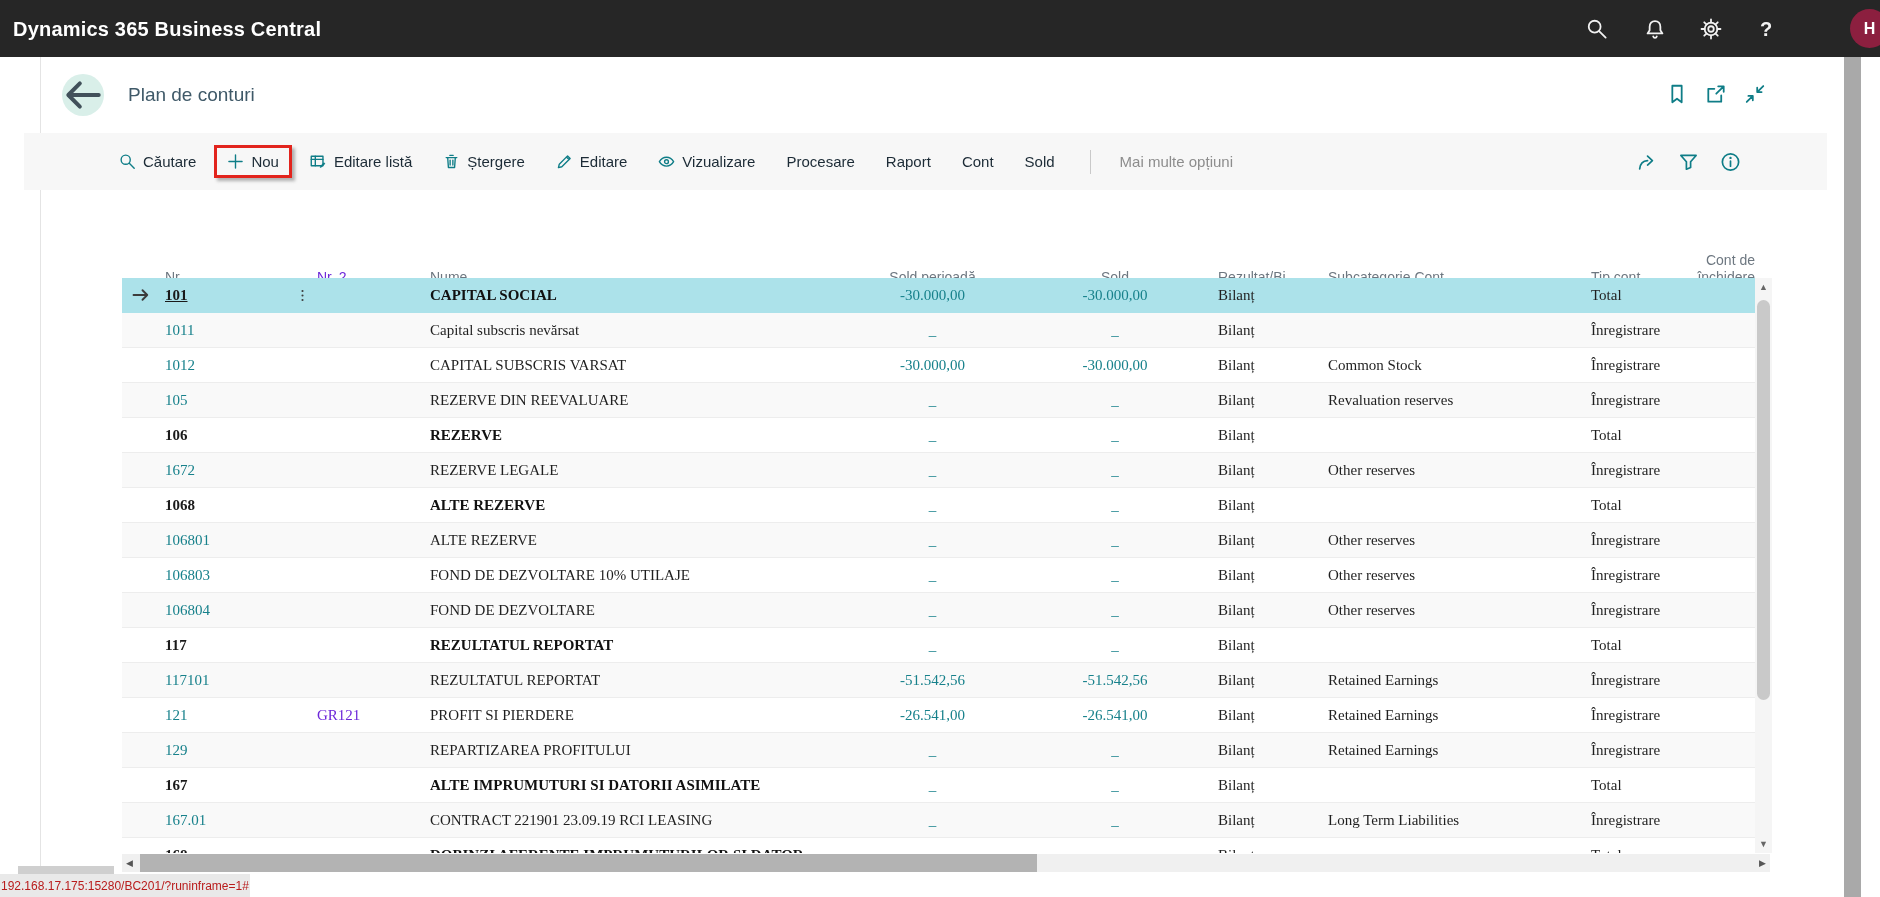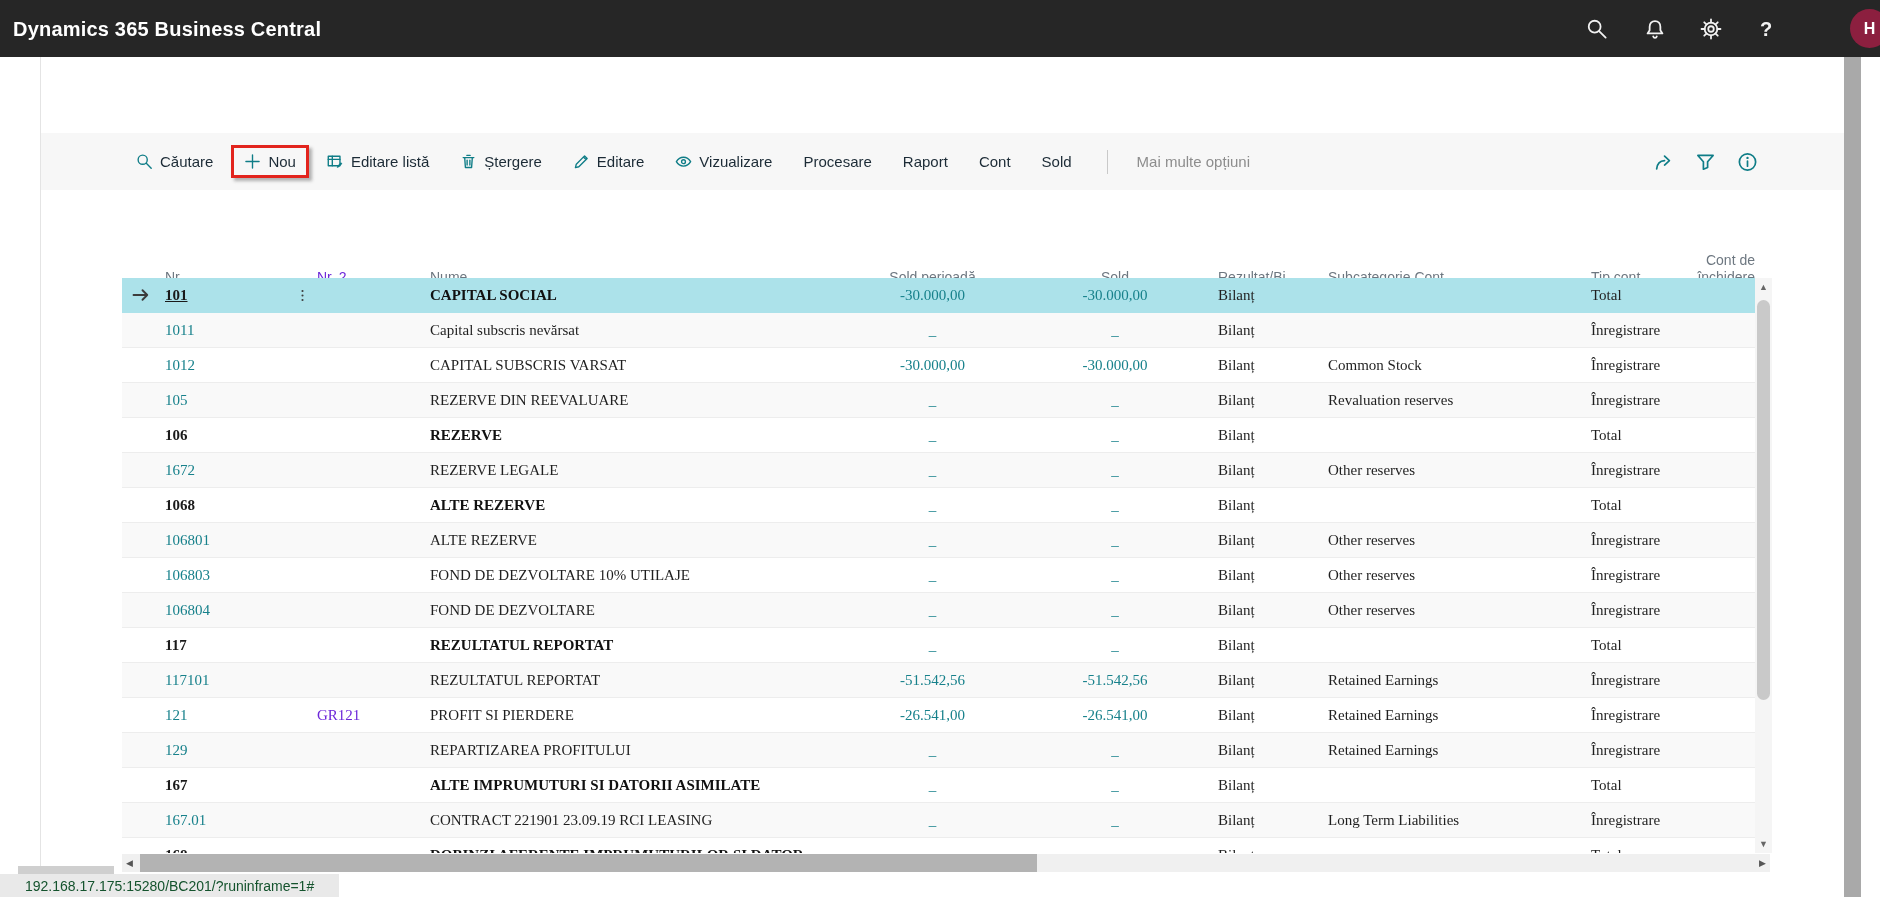--- a/index.html
+++ b/index.html
@@ -17,21 +17,21 @@
   .card-line{position:absolute;left:40px;top:57px;height:815px;width:1px;background:#e4e4e4;}
   .pageheader{position:absolute;left:41px;top:57px;width:1803px;height:76px;background:#fff;}
   .back-btn{position:absolute;left:21px;top:17px;width:42px;height:42px;border-radius:50%;background:#d9efe9;
             color:#41505a;display:flex;align-items:center;justify-content:center;cursor:pointer;}
   .back-btn svg{width:24px;height:24px;}
   .ph-title{position:absolute;left:87px;top:50%;transform:translateY(-50%);font-size:19px;color:#3f5968;}
   .ph-icons{position:absolute;right:78px;top:26px;display:flex;gap:17px;color:#0f7d87;}
   .ph-icons .ic{width:22px;height:22px;cursor:pointer;}
   .ic svg{width:100%;height:100%;display:block;}
   
-  .toolbar{position:absolute;left:41px;top:133px;width:1803px;height:57px;background:#f7f7f7;
+  .toolbar{position:absolute;left:24px;top:133px;width:1803px;height:57px;background:#f7f7f7;
            display:flex;align-items:center;padding-left:95px;box-sizing:border-box;font-size:15px;color:#1c2b36;}
   .tb-item{display:flex;align-items:center;gap:7px;margin-right:31px;cursor:pointer;white-space:nowrap;}
   .tb-item .ic{width:17px;height:17px;color:#0f7d87;}
   .red-wrap{position:relative;}
   .red-wrap::before{content:"";position:absolute;inset:-8px -13px;border:3px solid #e2241d;
                     box-shadow:3px 3px 3px rgba(90,90,90,.45);pointer-events:none;}
   .tb-divider{width:1px;height:24px;background:#c9c9c9;margin:0 29px 0 4px;}
   .tb-muted{color:#8d8d8d;}
   .tb-right{position:absolute;right:86px;top:50%;transform:translateY(-50%);display:flex;gap:21px;color:#0f7d87;}
   .tb-right .ic{width:21px;height:21px;cursor:pointer;}
@@ -63,21 +63,21 @@
   .varr{position:absolute;left:0;right:0;text-align:center;font-size:9px;color:#666;cursor:pointer;}
   .varr.up{top:4px;} .varr.down{bottom:4px;}
   .hscroll{position:absolute;left:122px;top:854px;width:1648px;height:18px;background:#f0f0f0;}
   .hthumb{position:absolute;left:18px;top:0;height:18px;width:897px;background:#b3b3b3;cursor:pointer;}
   .harr{position:absolute;top:50%;transform:translateY(-50%);font-size:9px;color:#555;cursor:pointer;}
   .harr.left{left:4px;} .harr.right{right:4px;}
   .corner-frag{position:absolute;left:18px;top:866px;width:96px;height:10px;background:#cfcfcf;}
   .right-strip{position:absolute;left:1844px;top:57px;width:17px;height:840px;background:#a9a9a9;}
   
   .statusbar{position:absolute;left:0;bottom:0;height:23px;background:#e9e9e9;display:flex;
-             align-items:center;padding:0 25px;font-size:14px;color:#14532d;}
+             align-items:center;padding:0 1px;font-size:12px;color:#b91c1c;}
 </style>
 </head>
 <body>
 
 <div class="page">
 
   <div class="topbar">
     <div class="tb-title">Dynamics 365 Business Central</div>
     <span class="top-icon" style="left:1586px"><svg viewBox="0 0 16 16" fill="none" stroke="currentColor" stroke-width="1.3" stroke-linecap="round" stroke-linejoin="round">
           <circle cx="6.3" cy="6.3" r="4.3"></circle>
@@ -91,20 +91,48 @@
           <circle cx="8" cy="8" r="2"></circle>
           <circle cx="8" cy="8" r="4.6"></circle>
           <path d="M12.6 8h2.3M3.4 8H1.1M8 3.4V1.1M8 12.6v2.3M11.3 4.7l1.6-1.6M4.7 4.7L3.1 3.1M11.3 11.3l1.6 1.6M4.7 11.3l-1.6 1.6"></path>
         </svg></span>
     <span class="help-q" style="left:1760px">?</span>
     <div class="avatar">H</div>
   </div>
 
   <div class="card-line"></div>
 
+  <div class="pageheader">
+    <div class="back-btn">
+        <span class="ic">
+          <svg viewBox="0 0 16 16" fill="none" stroke="currentColor" stroke-width="1.5" stroke-linecap="round" stroke-linejoin="round">
+            <path d="M14 8H2.6M6.8 3.6L2.4 8l4.4 4.4"></path>
+          </svg>
+        </span>
+      </div>
+    <div class="ph-title">Plan de conturi</div>
+    <div class="ph-icons">
+      <span class="ic">
+          <svg viewBox="0 0 16 16" fill="none" stroke="currentColor" stroke-width="1.3" stroke-linecap="round" stroke-linejoin="round">
+            <path d="M4.6 2h6.8v12l-3.4-2.6L4.6 14z"></path>
+          </svg>
+        </span>
+      <span class="ic">
+          <svg viewBox="0 0 16 16" fill="none" stroke="currentColor" stroke-width="1.3" stroke-linecap="round" stroke-linejoin="round">
+            <path d="M6.8 4.2H2.4v9.4h9.4V9"></path>
+            <path d="M9.6 2.4h4v4M13.4 2.6L8.2 7.8"></path>
+          </svg>
+        </span>
+      <span class="ic">
+          <svg viewBox="0 0 16 16" fill="none" stroke="currentColor" stroke-width="1.3" stroke-linecap="round" stroke-linejoin="round">
+            <path d="M14 2.2L9.6 6.6M9.6 3.4v3.2h3.2M2 13.8l4.4-4.4M6.4 12.6V9.4H3.2"></path>
+          </svg>
+        </span>
+    </div>
+  </div>
 
   <div class="toolbar">
     <div id="toolbar-items" style="display:flex;align-items:center;">
         <div class="tb-item">
           <span class="ic">
             <svg viewBox="0 0 16 16" fill="none" stroke="currentColor" stroke-width="1.3" stroke-linecap="round" stroke-linejoin="round">
               <circle cx="6.3" cy="6.3" r="4.3"></circle>
               <path d="M9.7 9.7L14.3 14.3"></path>
             </svg>
           </span>

